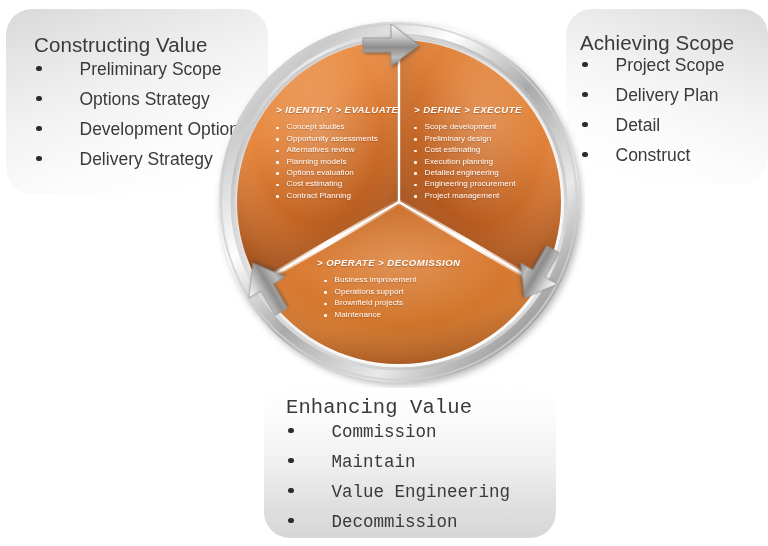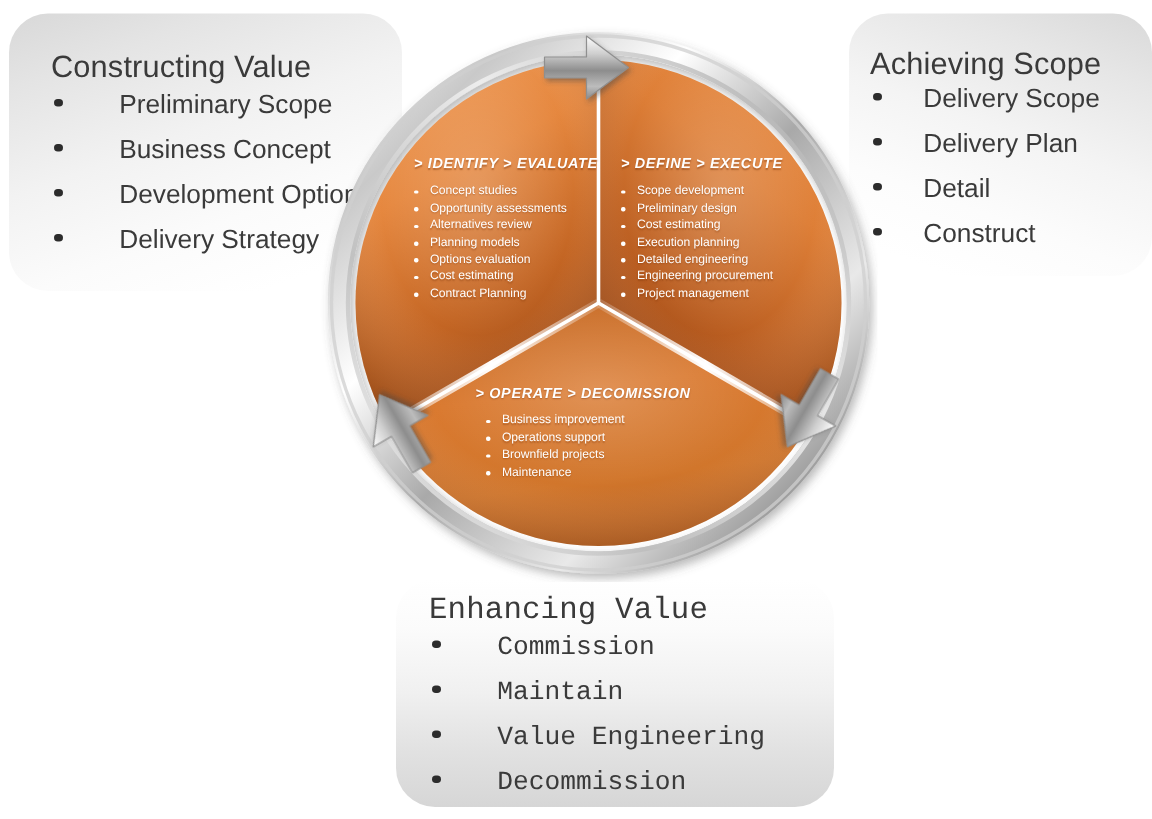--- a/index.html
+++ b/index.html
@@ -149,39 +149,39 @@
 
 <div class="panel panel-left">
   <div class="panel-title">Constructing Value</div>
   <ul class="panel-list">
     <li>
       <span class="bullet"></span>
       <span class="li-text">Preliminary Scope</span>
     </li>
     <li>
       <span class="bullet"></span>
-      <span class="li-text">Business Concept</span>
+      <span class="li-text">Options Strategy</span>
     </li>
     <li>
       <span class="bullet"></span>
       <span class="li-text">Development Options</span>
     </li>
     <li>
       <span class="bullet"></span>
       <span class="li-text">Delivery Strategy</span>
     </li>
   </ul>
 </div>
 
 <div class="panel panel-right">
   <div class="panel-title">Achieving Scope</div>
   <ul class="panel-list">
     <li>
       <span class="bullet"></span>
-      <span class="li-text">Delivery Scope</span>
+      <span class="li-text">Project Scope</span>
     </li>
     <li>
       <span class="bullet"></span>
       <span class="li-text">Delivery Plan</span>
     </li>
     <li>
       <span class="bullet"></span>
       <span class="li-text">Detail</span>
     </li>
     <li>

